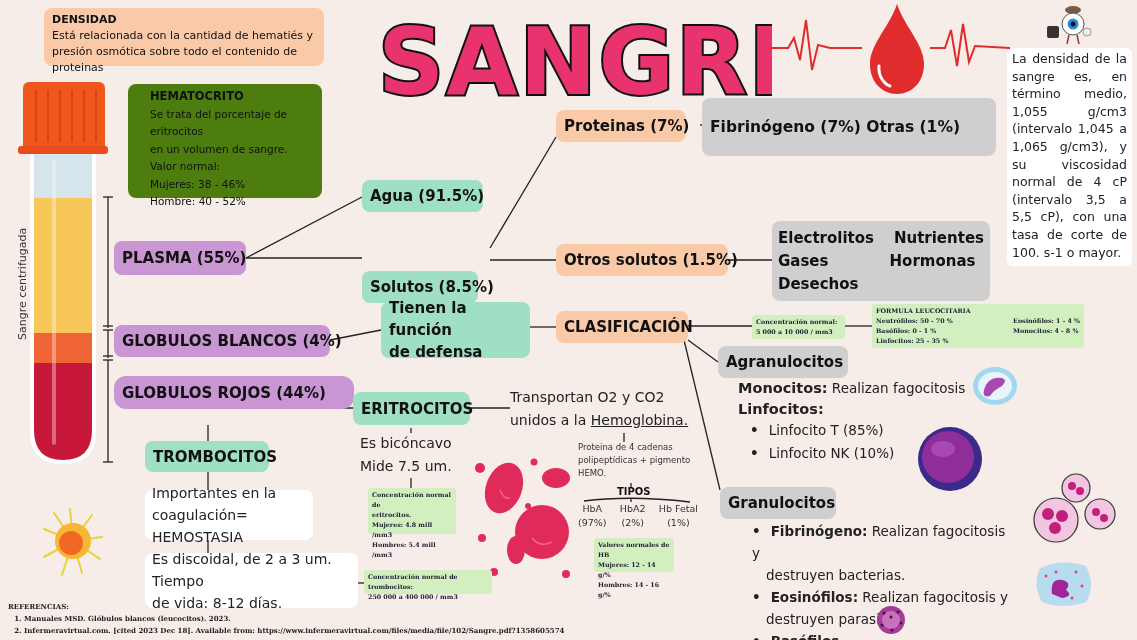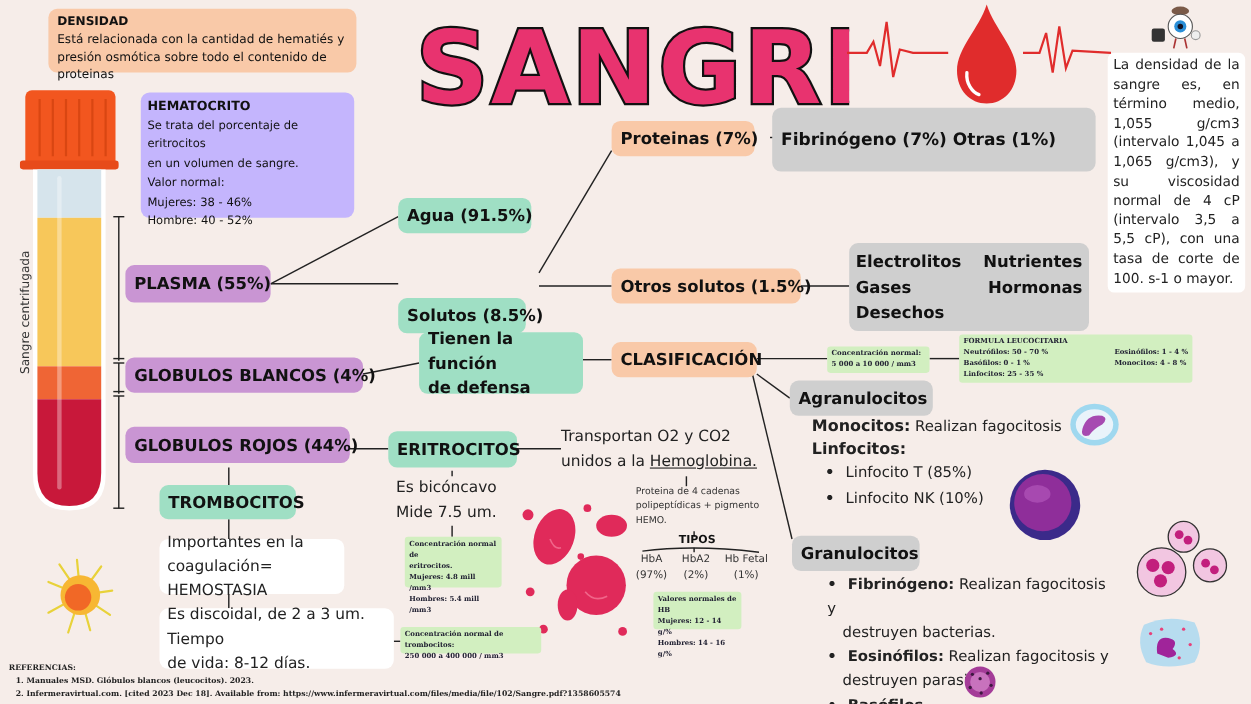--- a/index.html
+++ b/index.html
@@ -10,21 +10,21 @@
   .bold { font-family: "DejaVu Sans", sans-serif; font-weight: bold; }
   .lines { position: absolute; left: 0; top: 0; width: 1137px; height: 640px; pointer-events: none; }
   .purple { background: #c995d3; }
   .mint { background: #9fdfc4; }
   .peach { background: #f9c9a8; }
   .gray { background: #cfcfcf; }
   .white { background: #ffffff; }
 
   .density-box { left: 44px; top: 8px; width: 280px; height: 58px; background: #f9c9a8; border-radius: 8px; padding: 4px 8px; font-size: 11px; line-height: 16px; }
   .density-box .t { font-weight: bold; font-size: 11px; }
-  .hemato-box { left: 128px; top: 84px; width: 194px; height: 114px; background: #c4b5fd; border-radius: 8px; padding: 4px 6px; font-size: 10.5px; line-height: 17.5px; }
+  .hemato-box { left: 128px; top: 84px; width: 194px; height: 114px; background: #4d7c0f; border-radius: 8px; padding: 4px 22px; font-size: 10.5px; line-height: 17.5px; }
   .hemato-box .t { font-weight: bold; font-size: 11.5px; }
 
   .title { left: 372px; top: 2px; width: 400px; height: 112px; }
   .right-text { left: 1007px; top: 48px; width: 125px; height: 218px; background: #fff; border-radius: 6px; padding: 2px 5px; font-size: 12.5px; line-height: 17.6px; text-align: justify; color: #222; }
 
   .node-text { font-weight: bold; font-size: 15px; padding: 0 8px; white-space: nowrap; }
   .list-text { font-size: 13.5px; line-height: 23px; color: #222; }
   .small-green { position: absolute; background: #d2efc0; border-radius: 3px; font-family: "DejaVu Serif", serif; font-size: 6.3px; line-height: 10px; padding: 2px 4px; font-weight: bold; color: #223; }
   .tube-label { left: 4px; top: 240px; transform: rotate(-90deg); transform-origin: left top; font-size: 11px; color: #333; white-space: nowrap; position: absolute; }
   .refs { left: 8px; top: 601px; font-family: "DejaVu Serif", serif; font-size: 7px; line-height: 12px; font-weight: bold; color: #222; }
@@ -134,21 +134,21 @@
   <rect x="34" y="84" width="4" height="285" rx="2" fill="#fff" opacity="0.35"></rect>
 </svg>
 <div class="tube-label" style="left:16px;top:340px;">Sangre centrifugada</div>
 
 <div class="box purple" style="left:114px;top:241px;width:132px;height:34px;">
   <span class="node-text">PLASMA (55%)</span>
 </div>
 <div class="box purple" style="left:114px;top:325px;width:216px;height:32px;">
   <span class="node-text">GLOBULOS BLANCOS (4%)</span>
 </div>
-<div class="box purple" style="left:114px;top:388px;width:204px;height:33px;">
+<div class="box purple" style="left:114px;top:376px;width:240px;height:33px;border-radius:12px;">
   <span class="node-text">GLOBULOS ROJOS (44%)</span>
 </div>
 
 <div class="box mint" style="left:362px;top:180px;width:121px;height:32px;">
   <span class="node-text">Agua (91.5%)</span>
 </div>
 <div class="box mint" style="left:362px;top:243px;width:116px;height:32px;margin-top:28px;">
   <span class="node-text">Solutos (8.5%)</span>
 </div>
 
@@ -159,21 +159,21 @@
   <div><span>Fibrinógeno (7%)</span> <span>Otras (1%)</span></div>
 </div>
 
 <div class="box peach" style="left:556px;top:244px;width:172px;height:32px;">
   <span class="node-text">Otros solutos (1.5%)</span>
 </div>
 <div class="box gray" style="left:772px;top:221px;width:218px;height:80px;display:grid;grid-template-columns:1fr 1fr;align-content:center;padding:0 6px;font-weight:bold;font-size:15px;line-height:23px;">
   <span>Electrolitos</span>
   <span style="text-align:right;">Nutrientes</span>
   <span>Gases</span>
-  <span style="text-align:right;">Hormonas</span>
+  <span style="text-align:center;">Hormonas</span>
   <span>Desechos</span>
 </div>
 
 <div class="box mint" style="left:381px;top:302px;width:149px;height:56px;flex-direction:column;align-items:flex-start;justify-content:center;padding:0 8px;font-weight:bold;font-size:15px;line-height:22px;">
   <span>Tienen la función</span>
   <span>de defensa</span>
 </div>
 <div class="box peach" style="left:556px;top:311px;width:132px;height:32px;">
   <span class="node-text">CLASIFICACIÓN</span>
 </div>

